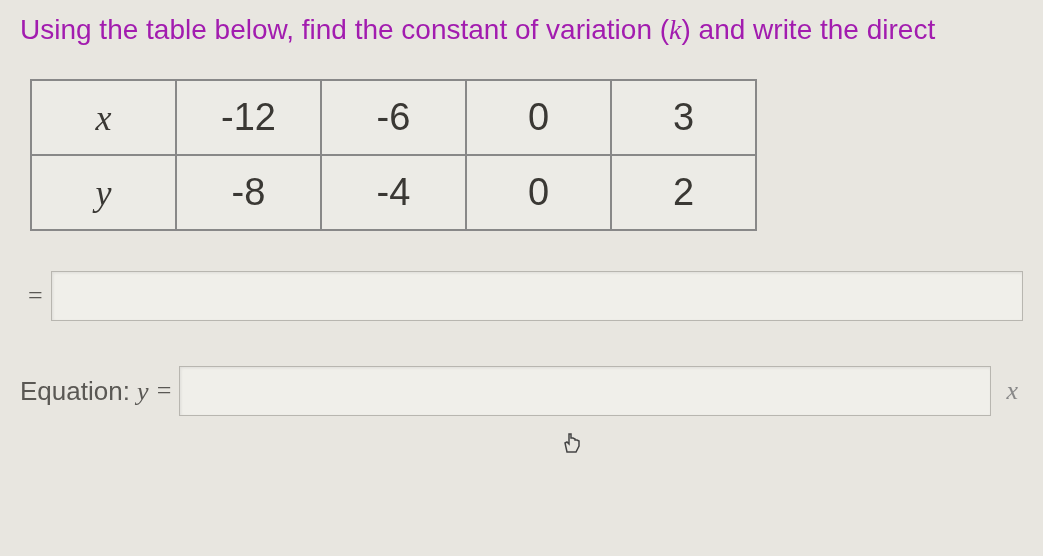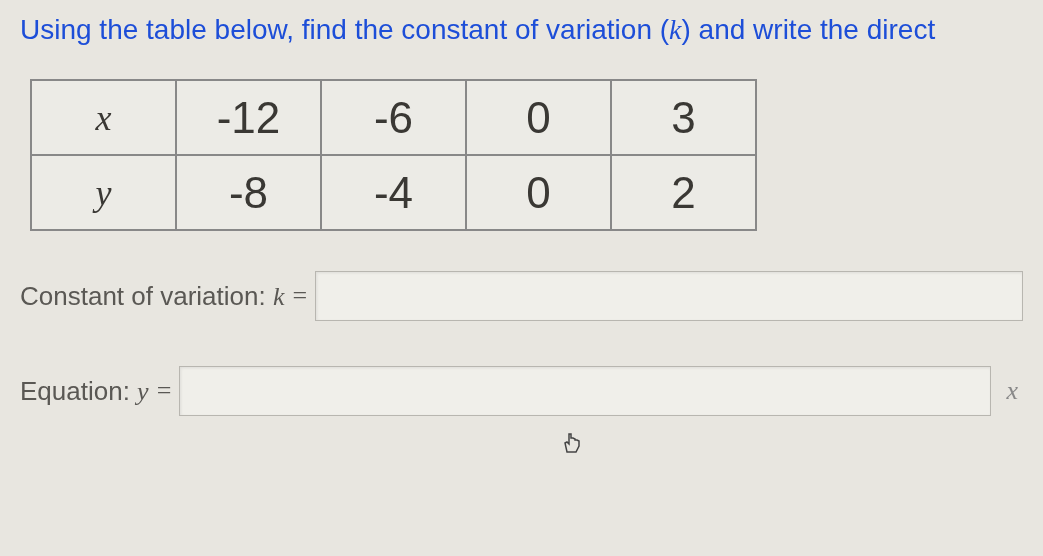--- a/index.html
+++ b/index.html
@@ -12,39 +12,39 @@
       height: 556px;
       background: #e8e6e0;
       font-family: 'Helvetica Neue', Arial, sans-serif;
       color: #4a4844;
       padding: 10px 20px;
       overflow: hidden;
     }
     .prompt {
       font-size: 28px;
       line-height: 1.4;
-      color: #1d4ed8;
+      color: #a21caf;
       margin-bottom: 30px;
       font-weight: 400;
     }
     .italic-var {
       font-style: italic;
       font-family: 'Times New Roman', serif;
     }
     table {
       border-collapse: collapse;
       margin-left: 10px;
       margin-bottom: 40px;
     }
     td {
       border: 2px solid #888;
       width: 145px;
       height: 75px;
       text-align: center;
-      font-size: 44px;
+      font-size: 38px;
       color: #3a3834;
       background: #ecebe6;
     }
     td.header-cell {
       font-family: 'Times New Roman', serif;
       font-style: italic;
       font-size: 36px;
     }
     .input-row {
       display: flex;
@@ -112,23 +112,20 @@
     <td class="header-cell">y</td>
     <td>-8</td>
     <td>-4</td>
     <td>0</td>
     <td>2</td>
   </tr>
 </tbody>
   </table>
 
 <div class="input-row">
-  <span class="input-label">
-    <span>Constant of variation: </span><span class="math-var">k</span>
-  </span>
   <span class="equals">=</span>
   <input type="text" class="input-box" style="">
 </div>
 
 <div class="input-row eq">
   <span class="input-label">
     <span>Equation: </span><span class="math-var">y</span>
   </span>
   <span class="equals">=</span>
   <input type="text" class="input-box" style="">

